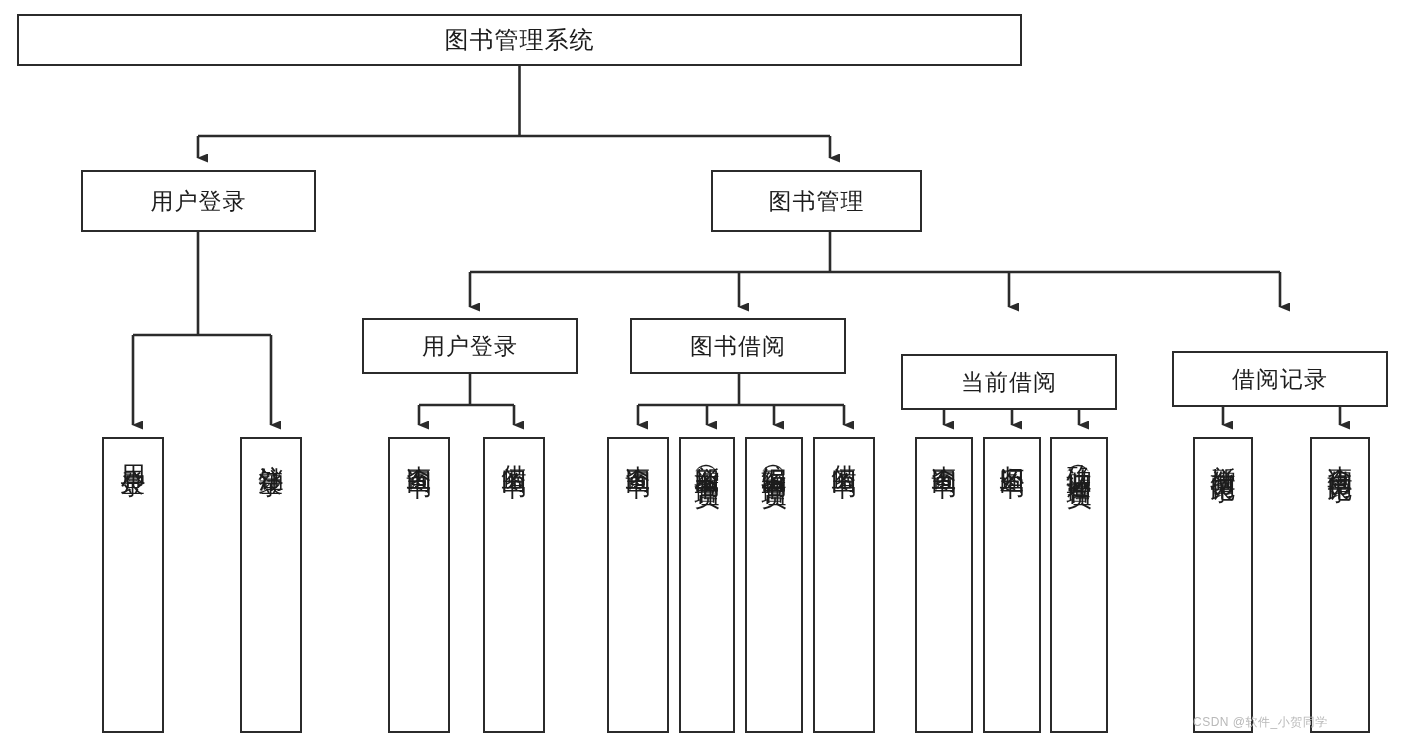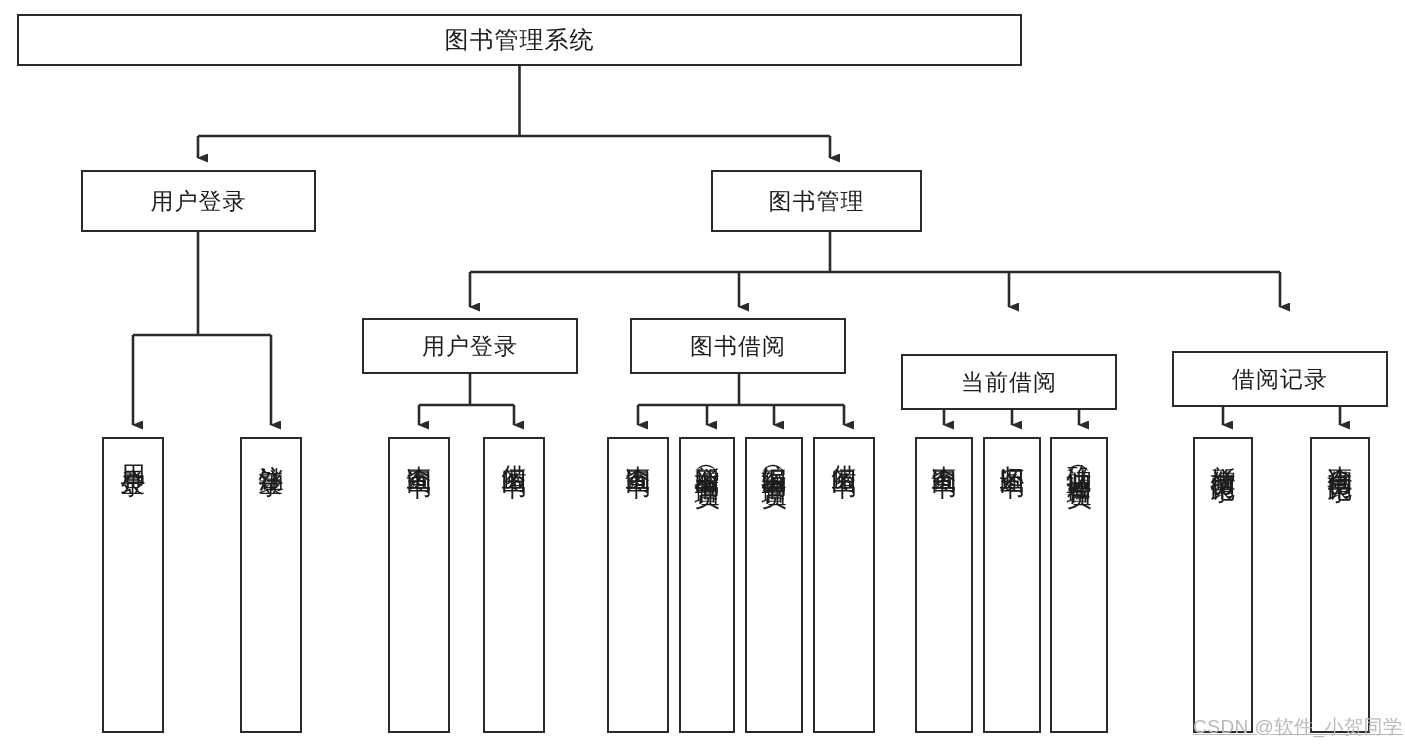--- a/index.html
+++ b/index.html
@@ -62,24 +62,23 @@
     writing-mode: vertical-rl;
     text-orientation: upright;
     font-size: 25px;
     line-height: 1.0;
     letter-spacing: 3px;
     white-space: nowrap;
   }
   .watermark {
     position: absolute;
     color: #b9b9b9;
-    font-size: 19px;
+    font-size: 12px;
     white-space: nowrap;
     letter-spacing: 0.5px;
-    text-decoration: underline;
   }
 </style>
 </head>
 <body>
 
 <div id="diagram-canvas">
 
   <svg id="connector-layer" viewBox="0 0 1405 747" width="1405" height="747" xmlns="http://www.w3.org/2000/svg">
     <defs>
       <marker id="arrowhead" markerWidth="9" markerHeight="11" refX="4.5" refY="10" orient="auto" markerUnits="userSpaceOnUse">

